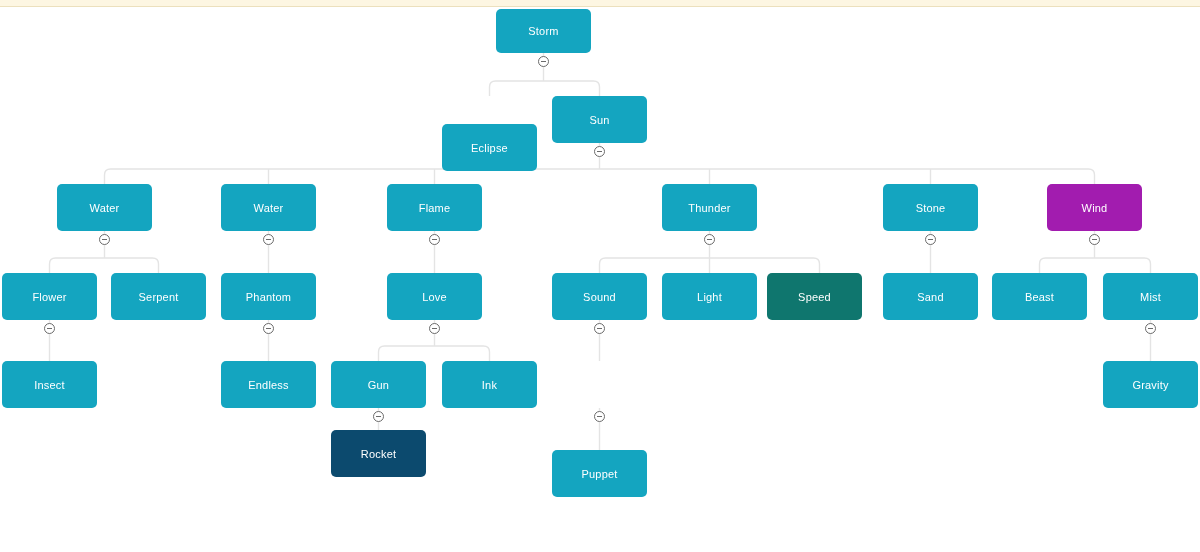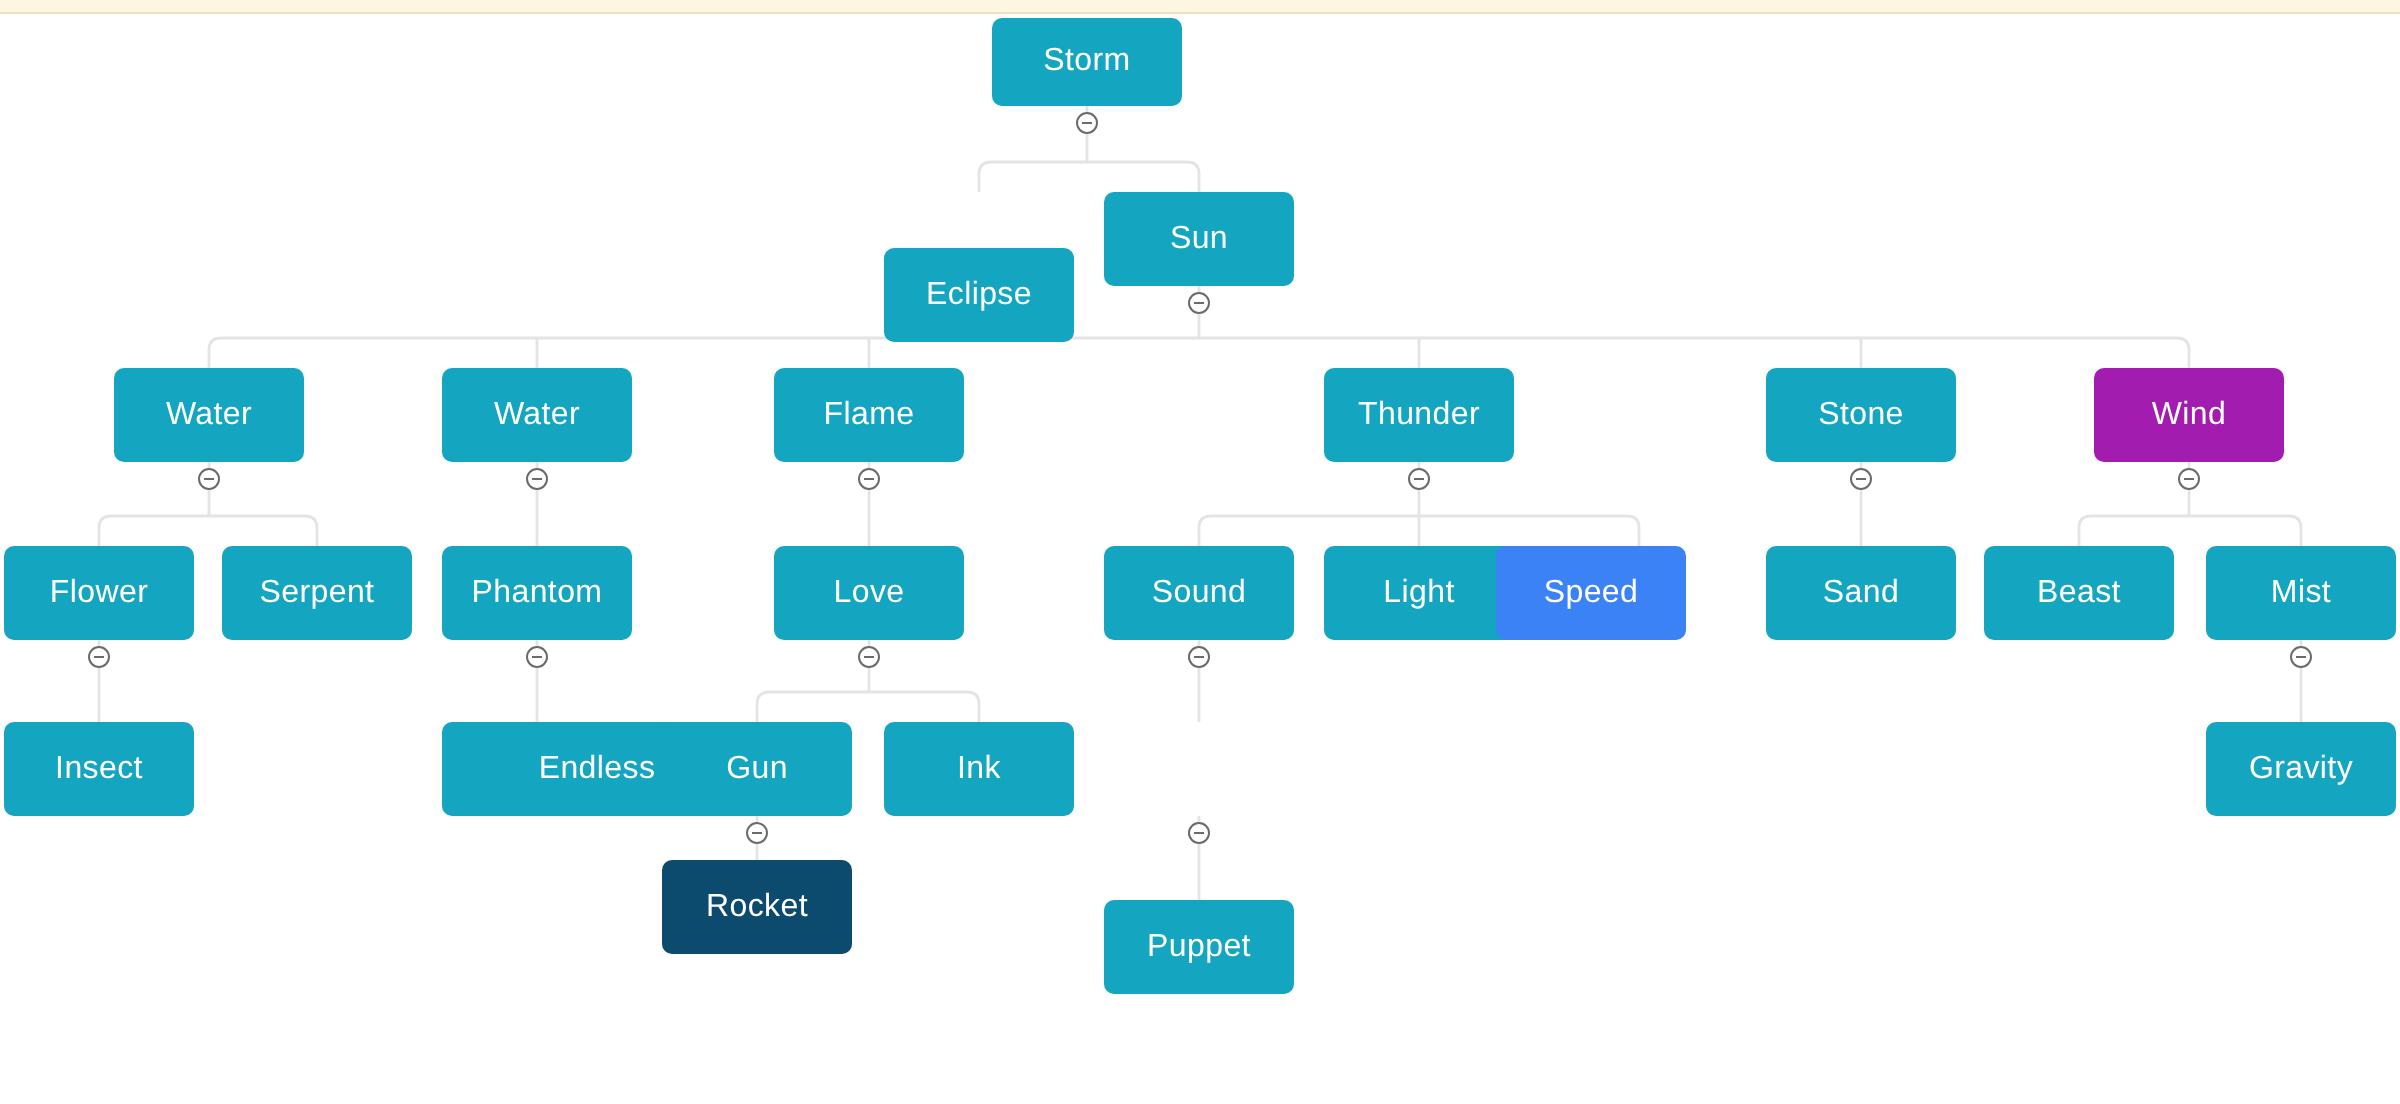--- a/index.html
+++ b/index.html
@@ -31,21 +31,21 @@
     z-index: 1;
   }
   .node {
     position: absolute;
     width: 95px;
     height: 47px;
     border-radius: 5px;
     display: flex;
     align-items: center;
     justify-content: center;
-    font-size: 16px;
+    font-size: 11px;
     letter-spacing: 0.2px;
     z-index: 2;
     cursor: default;
   }
   .collapse-icon {
     position: absolute;
     width: 11px;
     height: 11px;
     box-sizing: border-box;
     border-radius: 50%;
@@ -107,36 +107,36 @@
     </div>
     <div class="node" style="left: 387px; top: 273px; background: rgb(20, 165, 192); color: rgb(255, 255, 255);">
       <span>Love</span>
     </div>
     <div class="node" style="left: 552px; top: 273px; background: rgb(20, 165, 192); color: rgb(255, 255, 255);">
       <span>Sound</span>
     </div>
     <div class="node" style="left: 662px; top: 273px; background: rgb(20, 165, 192); color: rgb(255, 255, 255);">
       <span>Light</span>
     </div>
-    <div class="node" style="left: 748px; top: 273px; background: #3b82f6; color: rgb(255, 255, 255);">
+    <div class="node" style="left: 767px; top: 273px; background: #0f766e; color: rgb(255, 255, 255);">
       <span>Speed</span>
     </div>
     <div class="node" style="left: 883px; top: 273px; background: rgb(20, 165, 192); color: rgb(255, 255, 255);">
       <span>Sand</span>
     </div>
     <div class="node" style="left: 992px; top: 273px; background: rgb(20, 165, 192); color: rgb(255, 255, 255);">
       <span>Beast</span>
     </div>
     <div class="node" style="left: 1103px; top: 273px; background: rgb(20, 165, 192); color: rgb(255, 255, 255);">
       <span>Mist</span>
     </div>
     <div class="node" style="left: 2px; top: 361px; background: rgb(20, 165, 192); color: rgb(255, 255, 255);">
       <span>Insect</span>
     </div>
-    <div class="node" style="left: 221px; top: 361px; background: rgb(20, 165, 192); color: rgb(255, 255, 255); padding-left: 30px;">
+    <div class="node" style="left: 221px; top: 361px; background: rgb(20, 165, 192); color: rgb(255, 255, 255);">
       <span>Endless</span>
     </div>
     <div class="node" style="left: 331px; top: 361px; background: rgb(20, 165, 192); color: rgb(255, 255, 255);">
       <span>Gun</span>
     </div>
     <div class="node" style="left: 442px; top: 361px; background: rgb(20, 165, 192); color: rgb(255, 255, 255);">
       <span>Ink</span>
     </div>
     <div class="node" style="left: 1103px; top: 361px; background: rgb(20, 165, 192); color: rgb(255, 255, 255);">
       <span>Gravity</span>

